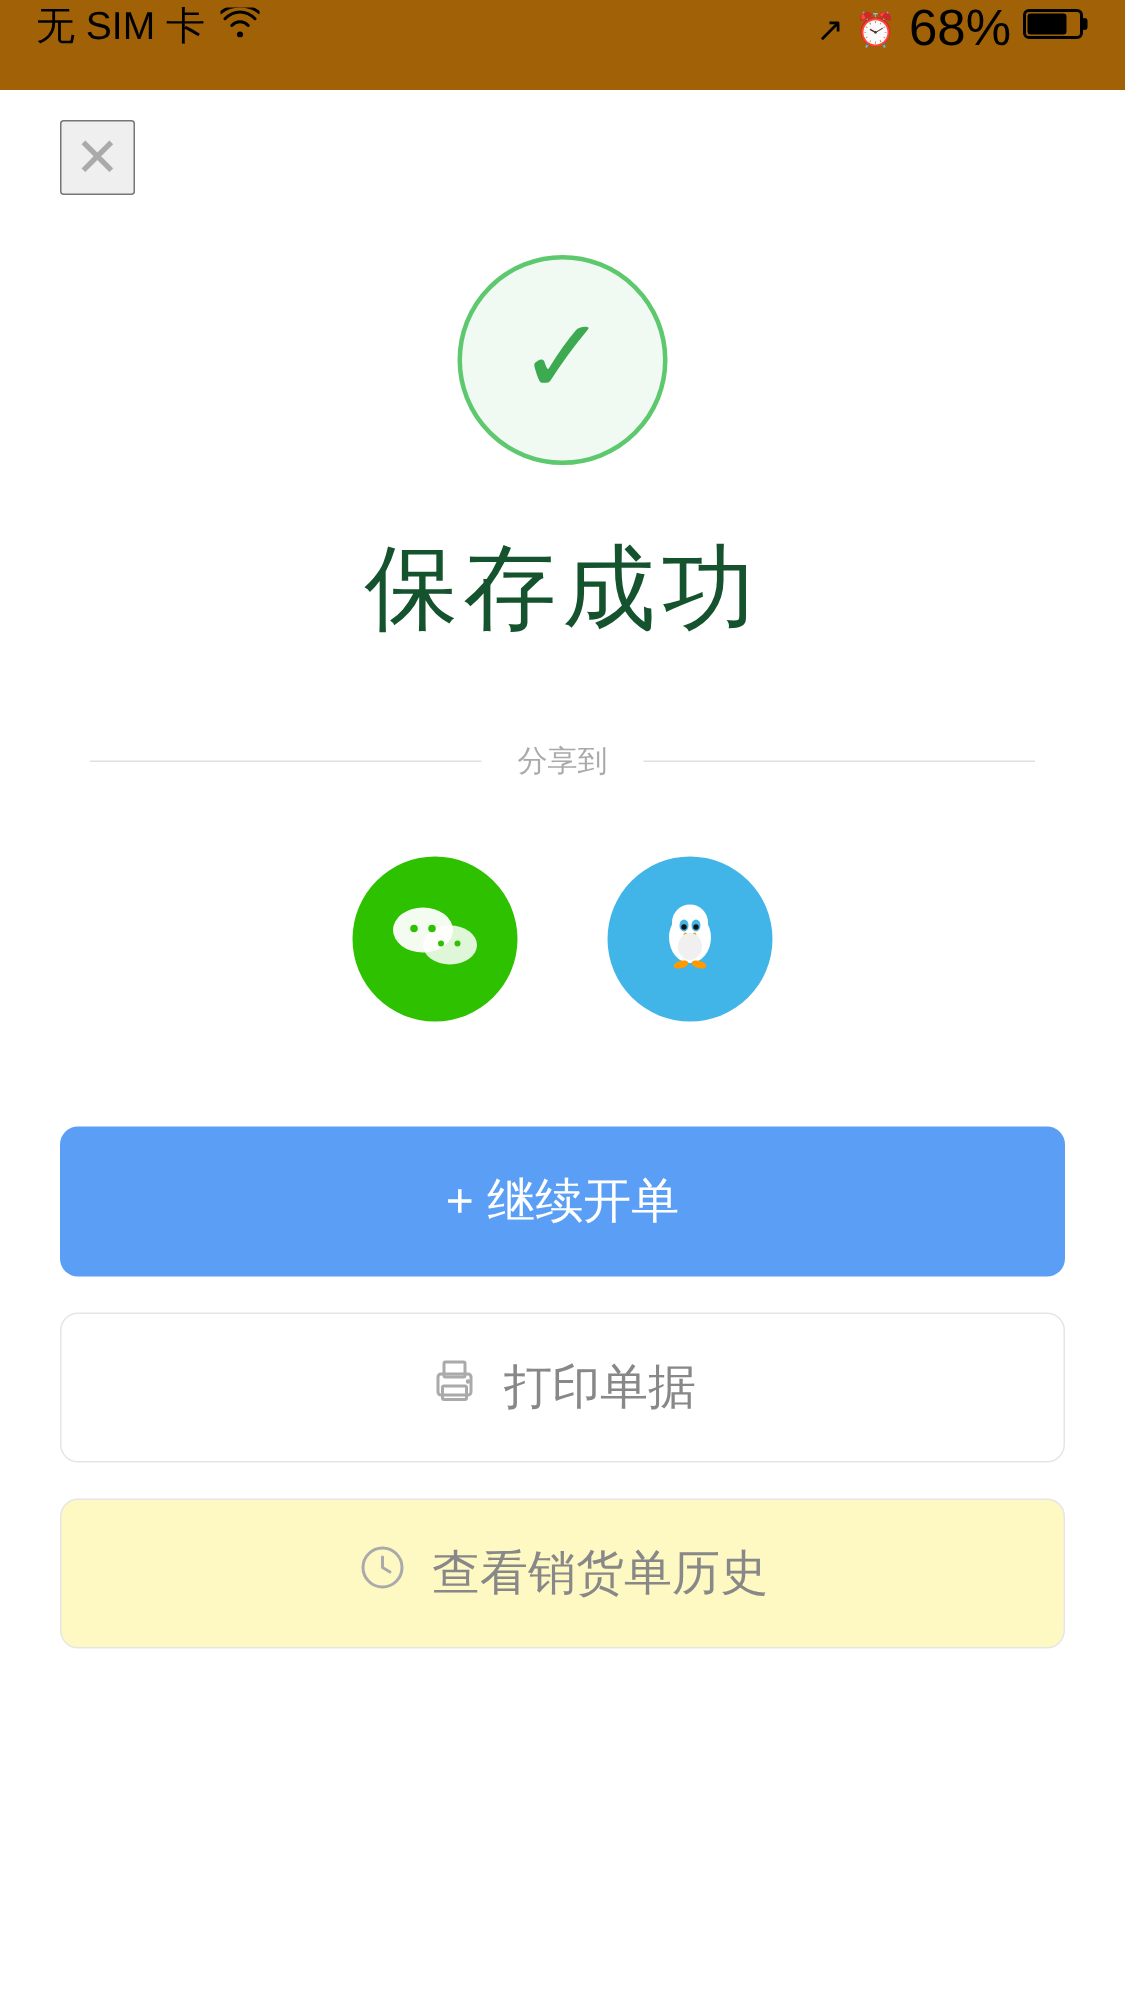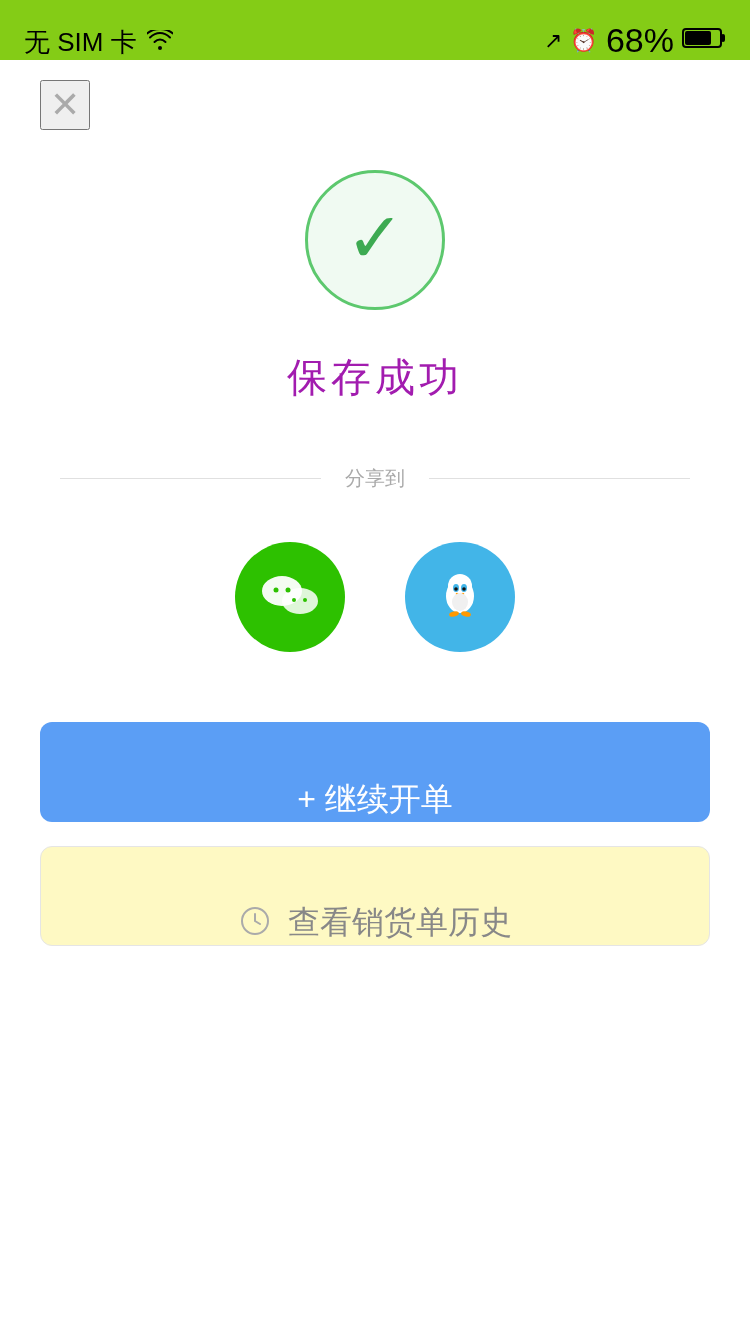--- a/index.html
+++ b/index.html
@@ -11,23 +11,23 @@
       background: #ffffff;
       font-family: -apple-system, "PingFang SC", "Helvetica Neue", Arial, sans-serif;
       position: relative;
       overflow-x: hidden;
     }
 
     
     .status-bar {
       width: 750px;
       height: 60px;
-      background: #84cc16;
-      display: flex;
-      align-items: flex-end;
+      background: #a16207;
+      display: flex;
+      align-items: flex-start;
       justify-content: space-between;
       padding: 0 24px;
     }
     .status-left {
       display: flex;
       align-items: center;
       gap: 10px;
       font-size: 26px;
       color: #000;
       font-weight: 500;
@@ -105,22 +105,22 @@
     }
     .checkmark {
       font-size: 70px;
       color: #3daa52;
       line-height: 1;
       margin-top: -4px;
     }
 
     
     .success-title {
-      font-size: 40px;
-      color: #a21caf;
+      font-size: 62px;
+      color: #14532d;
       font-weight: 400;
       margin-bottom: 60px;
       letter-spacing: 4px;
     }
 
     
     .share-divider-row {
       width: 100%;
       display: flex;
       align-items: center;
@@ -180,21 +180,21 @@
       padding: 0 40px;
       display: flex;
       flex-direction: column;
       gap: 24px;
     }
     .action-btn {
       width: 100%;
       height: 100px;
       border-radius: 12px;
       display: flex;
-      align-items: flex-end;
+      align-items: center;
       justify-content: center;
       gap: 16px;
       font-size: 32px;
       cursor: pointer;
       border: none;
       outline: none;
     }
     .btn-continue {
       background: #5b9ef5;
       color: #fff;
@@ -301,20 +301,31 @@
       </svg>
     </button>
   </div>
 
   <div class="actions-section">
 
     <button class="action-btn btn-continue">
       <span>+ 继续开单</span>
     </button>
 
+    <button class="action-btn btn-print">
+      <span class="btn-icon">
+        <svg width="34" height="34" viewBox="0 0 34 34" fill="none">
+          <rect x="6" y="12" width="22" height="14" rx="2" stroke="#aaa" stroke-width="2" fill="none"></rect>
+          <rect x="10" y="4" width="14" height="10" rx="1" stroke="#aaa" stroke-width="2" fill="none"></rect>
+          <rect x="9" y="20" width="16" height="9" rx="1" stroke="#aaa" stroke-width="2" fill="none"></rect>
+          <circle cx="26" cy="17" r="1.5" fill="#aaa"></circle>
+        </svg>
+      </span>
+      <span>打印单据</span>
+    </button>
 
     <button class="action-btn btn-history">
       <span class="btn-icon">
         <svg width="34" height="34" viewBox="0 0 34 34" fill="none">
           <circle cx="17" cy="17" r="13" stroke="#aaa" stroke-width="2" fill="none"></circle>
           <path d="M17 10 L17 17 L22 20" stroke="#aaa" stroke-width="2" stroke-linecap="round" fill="none"></path>
         </svg>
       </span>
       <span>查看销货单历史</span>
     </button>

